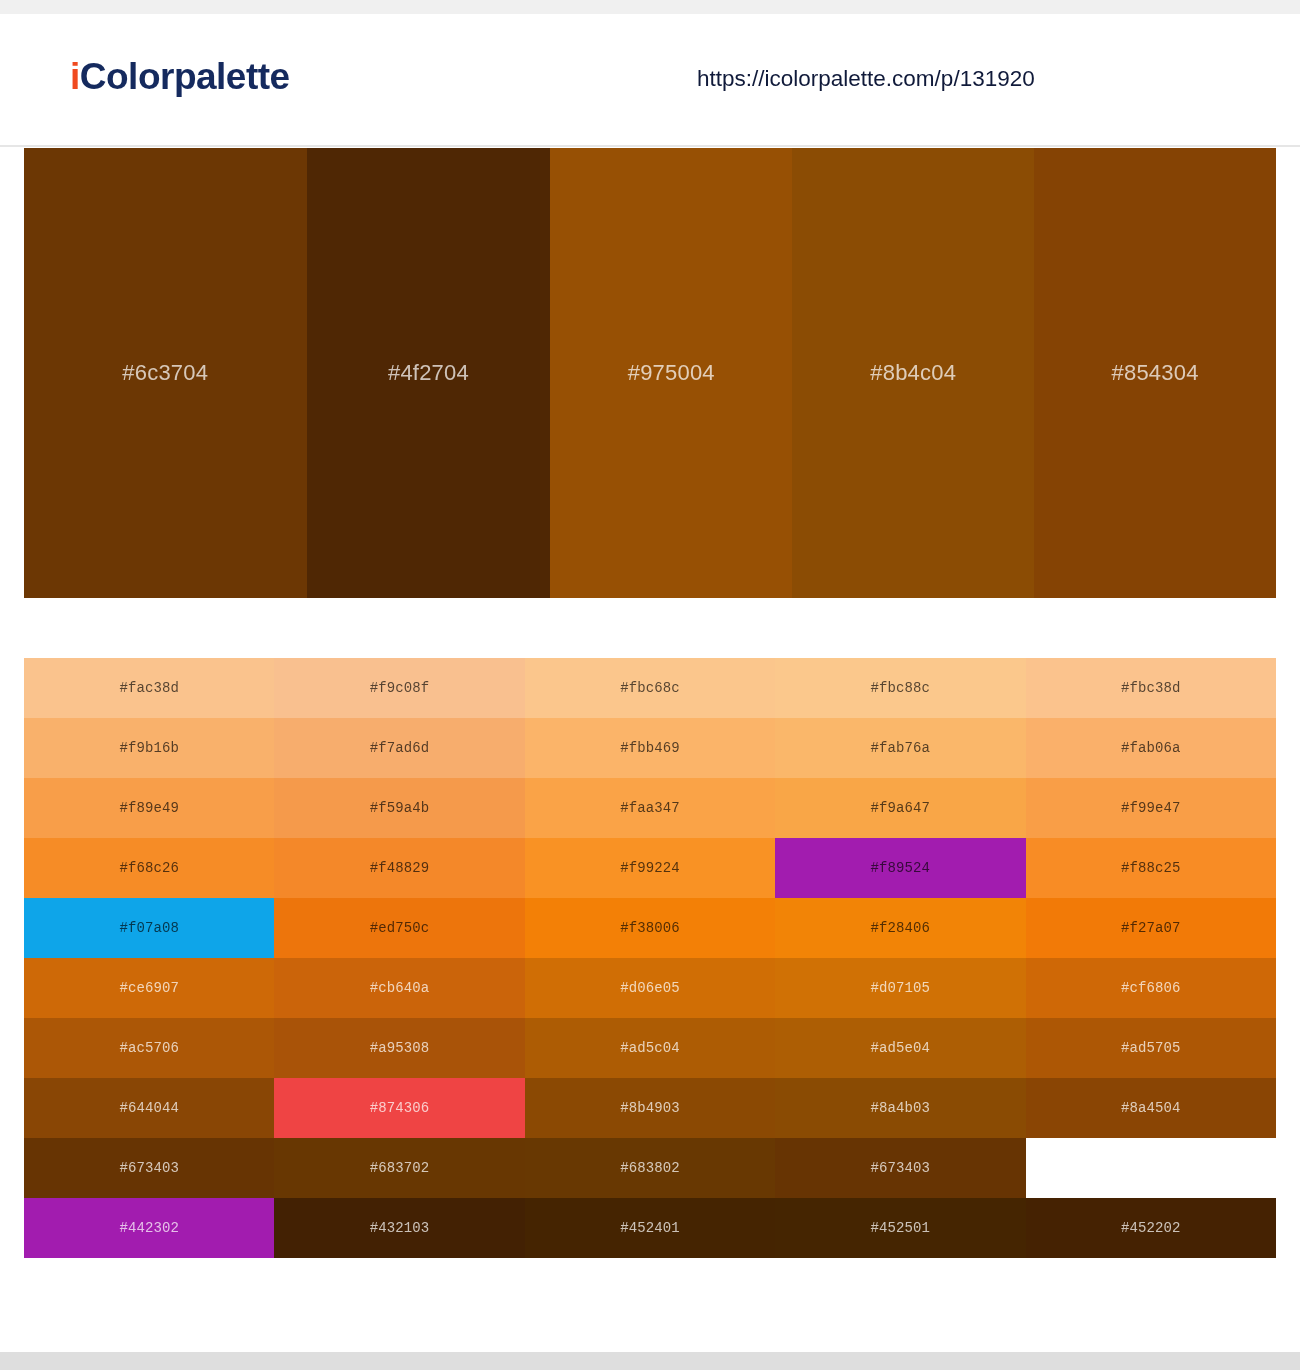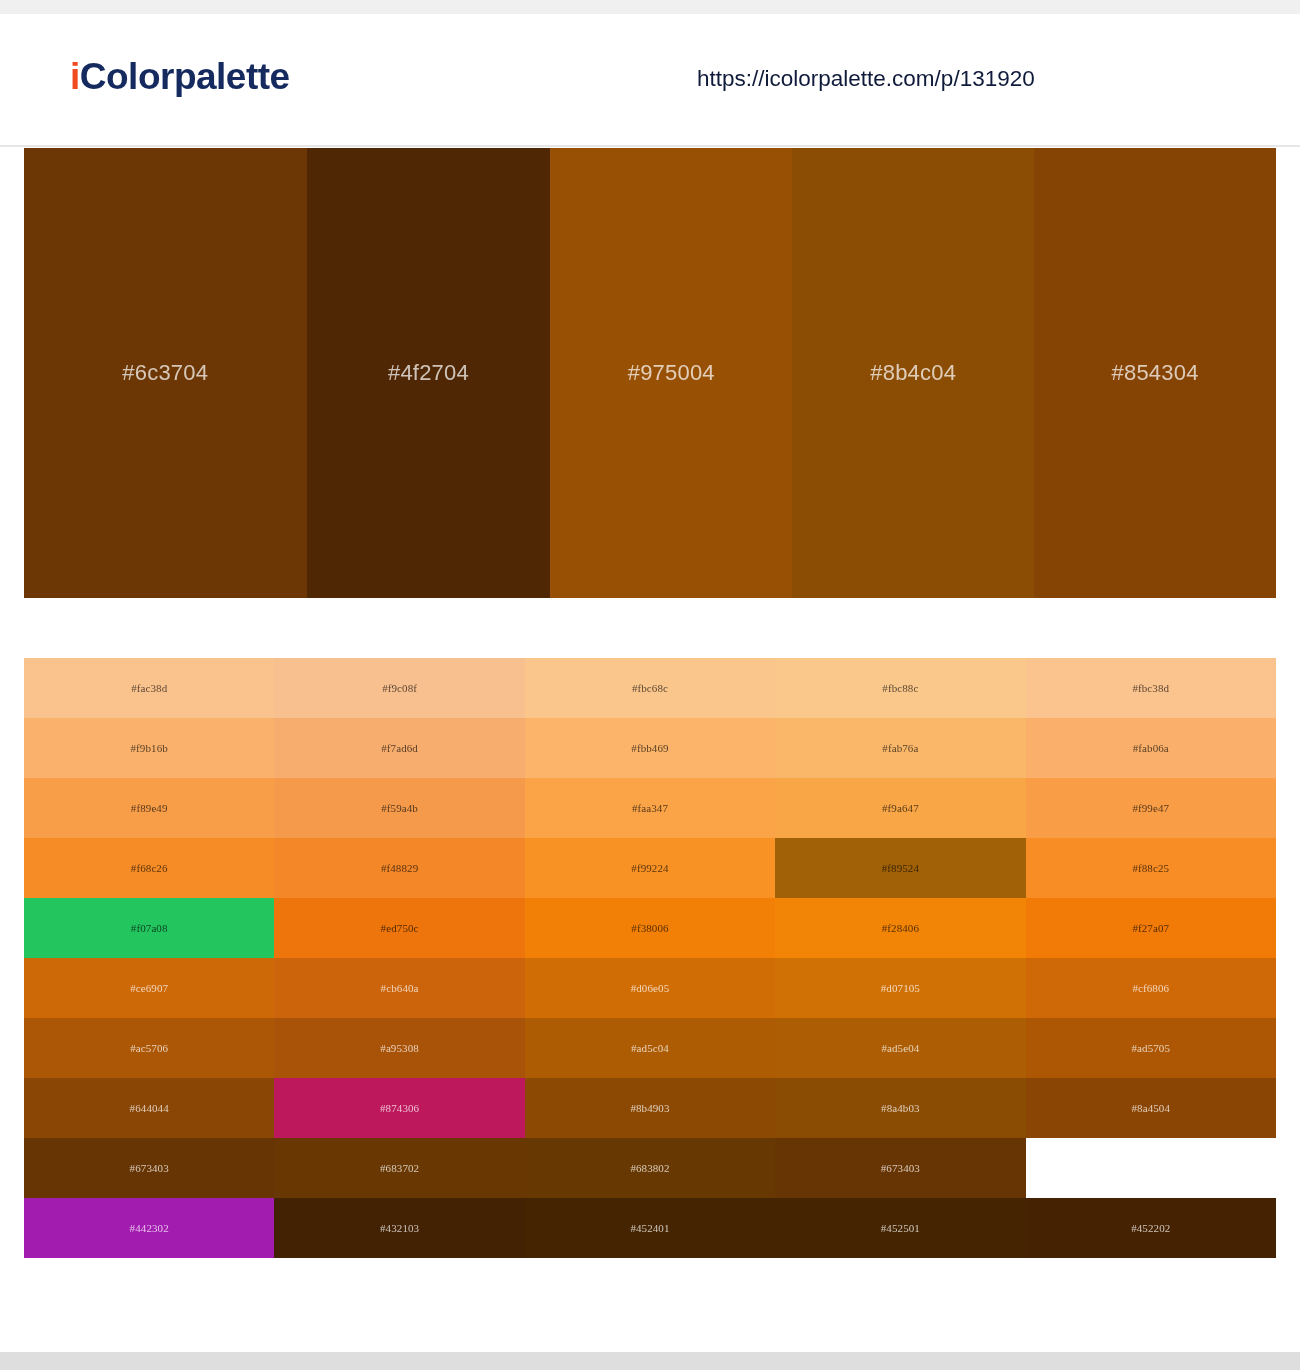--- a/index.html
+++ b/index.html
@@ -95,23 +95,23 @@
     height: 60px;
   }
   .shade-cell {
     width: 250.4px;
     height: 60px;
     display: flex;
     align-items: center;
     justify-content: center;
   }
   .shade-cell .hexlabel {
-    font-size: 11px;
+    font-size: 14px;
     letter-spacing: 0.1px;
-    font-family: Liberation Serif, serif;
+    font-family: Liberation Mono, monospace;
   }
   .shade-cell.dark-text .hexlabel { color: rgba(0,0,0,0.66); }
   .shade-cell.light-text .hexlabel { color: rgba(255,255,255,0.72); }
 
   
   .bottom-strip {
     position: absolute;
     left: 0;
     top: 1352px;
     width: 1300px;
@@ -204,29 +204,29 @@
     <div class="shade-row">
       <div class="shade-cell dark-text" style="background: rgb(246, 140, 38);">
         <span class="hexlabel">#f68c26</span>
       </div>
       <div class="shade-cell dark-text" style="background: rgb(244, 136, 41);">
         <span class="hexlabel">#f48829</span>
       </div>
       <div class="shade-cell dark-text" style="background: rgb(249, 146, 36);">
         <span class="hexlabel">#f99224</span>
       </div>
-      <div class="shade-cell dark-text" style="background: #a16207;">
+      <div class="shade-cell dark-text" style="background: #a21caf;">
         <span class="hexlabel">#f89524</span>
       </div>
       <div class="shade-cell dark-text" style="background: rgb(248, 140, 37);">
         <span class="hexlabel">#f88c25</span>
       </div>
     </div>
     <div class="shade-row">
-      <div class="shade-cell dark-text" style="background: #22c55e;">
+      <div class="shade-cell dark-text" style="background: #0ea5e9;">
         <span class="hexlabel">#f07a08</span>
       </div>
       <div class="shade-cell dark-text" style="background: rgb(237, 117, 12);">
         <span class="hexlabel">#ed750c</span>
       </div>
       <div class="shade-cell dark-text" style="background: rgb(243, 128, 6);">
         <span class="hexlabel">#f38006</span>
       </div>
       <div class="shade-cell dark-text" style="background: rgb(242, 132, 6);">
         <span class="hexlabel">#f28406</span>
@@ -266,21 +266,21 @@
         <span class="hexlabel">#ad5e04</span>
       </div>
       <div class="shade-cell light-text" style="background: rgb(173, 87, 5);">
         <span class="hexlabel">#ad5705</span>
       </div>
     </div>
     <div class="shade-row">
       <div class="shade-cell light-text" style="background: rgb(137, 70, 5);">
         <span class="hexlabel">#644044</span>
       </div>
-      <div class="shade-cell light-text" style="background: #be185d;">
+      <div class="shade-cell light-text" style="background: #ef4444;">
         <span class="hexlabel">#874306</span>
       </div>
       <div class="shade-cell light-text" style="background: rgb(139, 73, 3);">
         <span class="hexlabel">#8b4903</span>
       </div>
       <div class="shade-cell light-text" style="background: rgb(138, 75, 3);">
         <span class="hexlabel">#8a4b03</span>
       </div>
       <div class="shade-cell light-text" style="background: rgb(138, 69, 4);">
         <span class="hexlabel">#8a4504</span>

